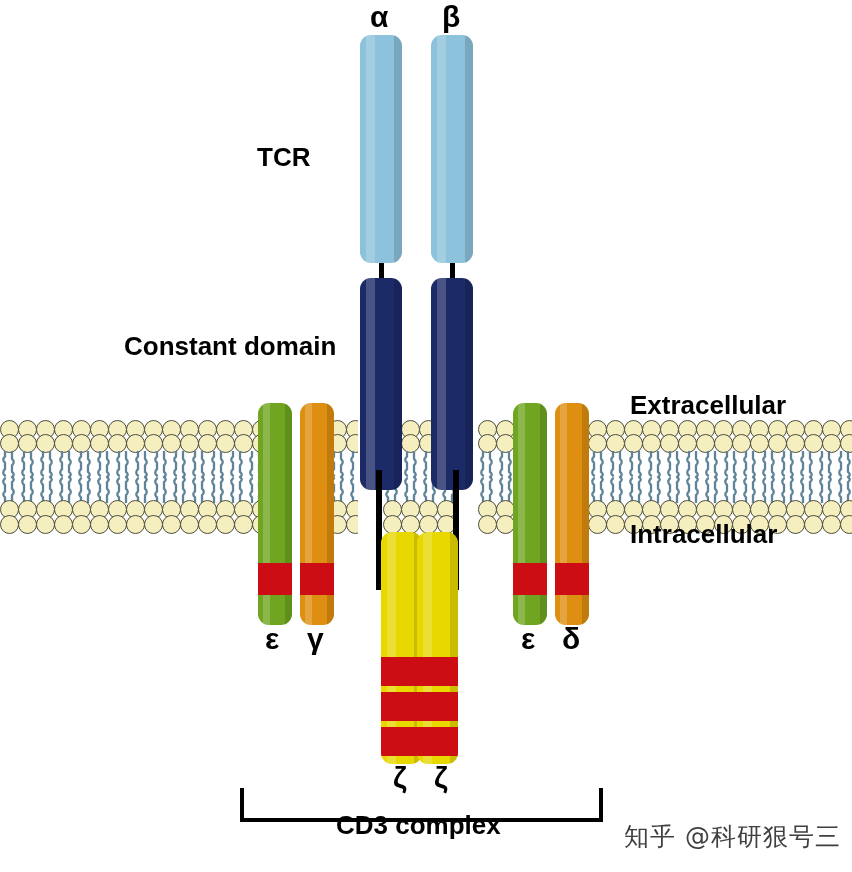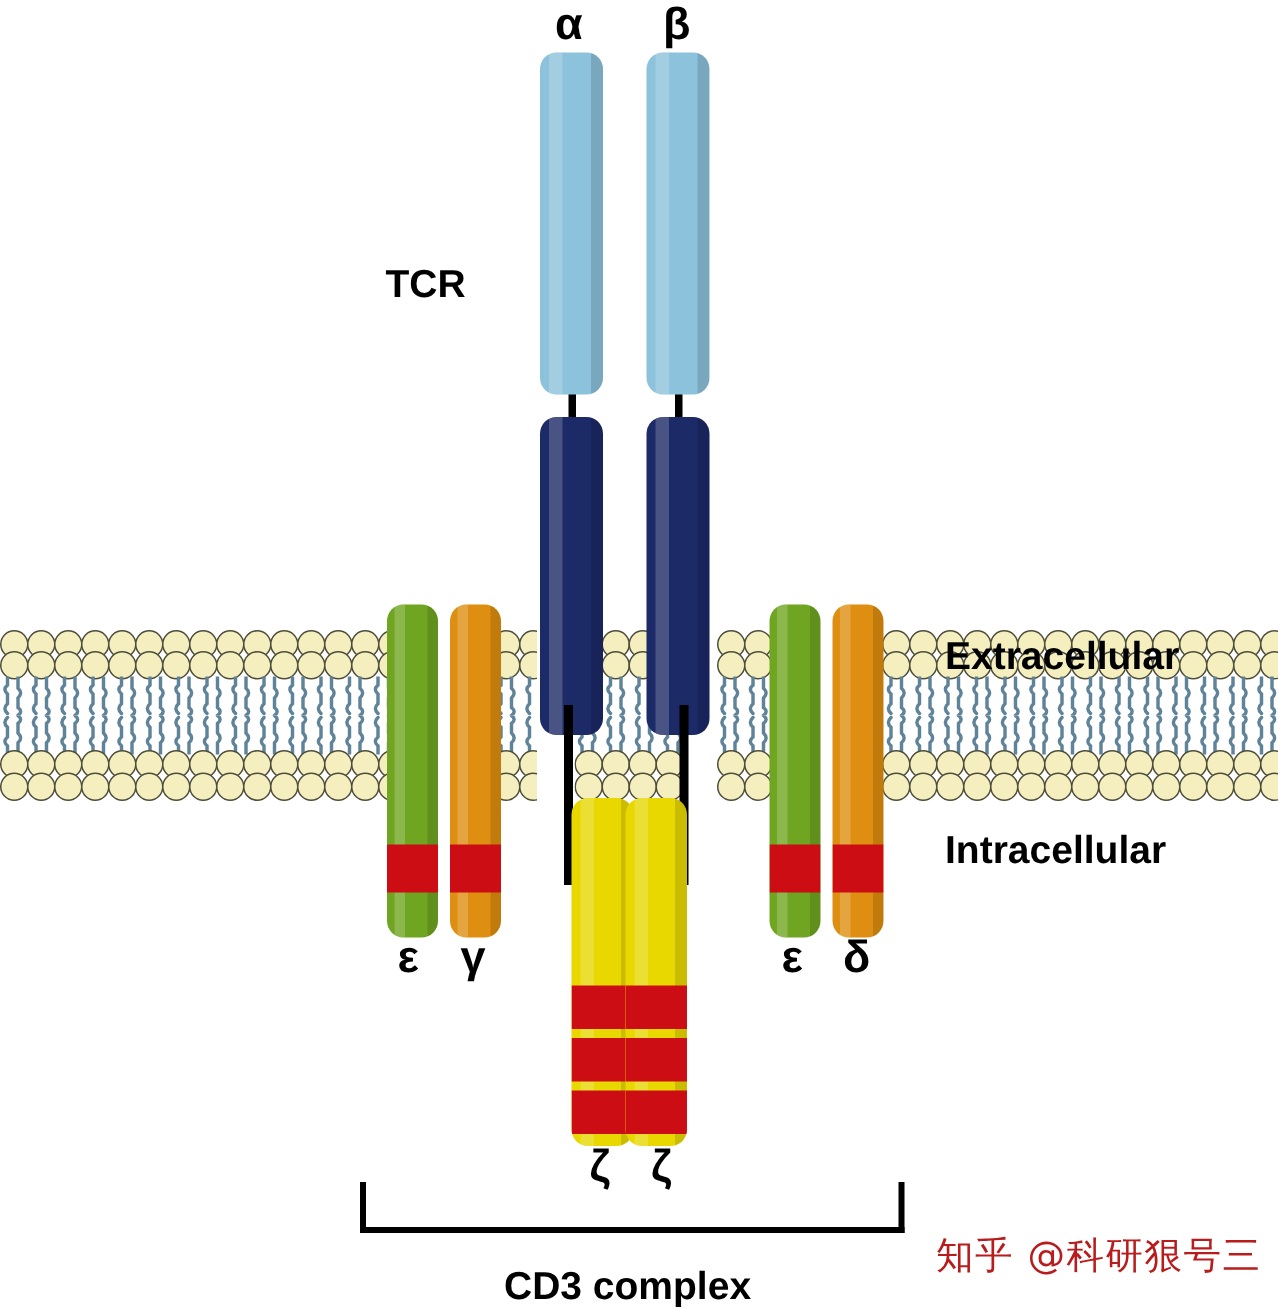--- a/index.html
+++ b/index.html
@@ -27,21 +27,20 @@
     font-weight: bold;
     color: #000000;
     white-space: nowrap;
     line-height: 1;
   }
   .lbl-greek {
     font-size: 30px;
   }
   .lbl-text-lg {
     font-size: 26px;
-    margin-top: 32px;
   }
 
   
   .membrane {
     position: absolute;
     overflow: hidden;
   }
   .mem-row {
     position: absolute;
     left: 0;
@@ -100,21 +99,21 @@
   }
   .bracket {
     position: absolute;
     border-left: 4px solid #000;
     border-right: 4px solid #000;
     border-bottom: 4px solid #000;
     box-sizing: border-box;
   }
   .watermark {
     position: absolute;
-    color: #b91c1c;
+    color: #404040;
     font-size: 25px;
     font-family: "DejaVu Sans", sans-serif;
     white-space: nowrap;
     letter-spacing: 1px;
   }
 </style>
 </head>
 <body>
 
 <div id="stage">
@@ -724,20 +723,21 @@
     <div class="band" style="top:160px; height:29px;"></div>
     <div class="band" style="top:195px; height:29px;"></div>
   </div>
 
   <div class="bracket" style="left:240px; top:788px; width:363px; height:34px;"></div>
 
   <div class="lbl lbl-greek" style="left:370px; top:2px;">α</div>
   <div class="lbl lbl-greek" style="left:442px; top:2px;">β</div>
 
   <div class="lbl lbl-text-lg" style="left:257px; top:144px;">TCR</div>
+  <div class="lbl lbl-text-lg" style="left:124px; top:333px;">Constant domain</div>
 
   <div class="lbl lbl-text-lg" style="left:630px; top:521px;">Intracellular</div>
   <div class="lbl lbl-text-lg" style="left:630px; top:392px;">Extracellular</div>
 
   <div class="lbl lbl-greek" style="left:265px; top:624px;">ε</div>
   <div class="lbl lbl-greek" style="left:307px; top:624px;">γ</div>
   <div class="lbl lbl-greek" style="left:521px; top:624px;">ε</div>
   <div class="lbl lbl-greek" style="left:562px; top:624px;">δ</div>
 
   <div class="lbl lbl-greek" style="left:393px; top:763px;">ζ</div>

